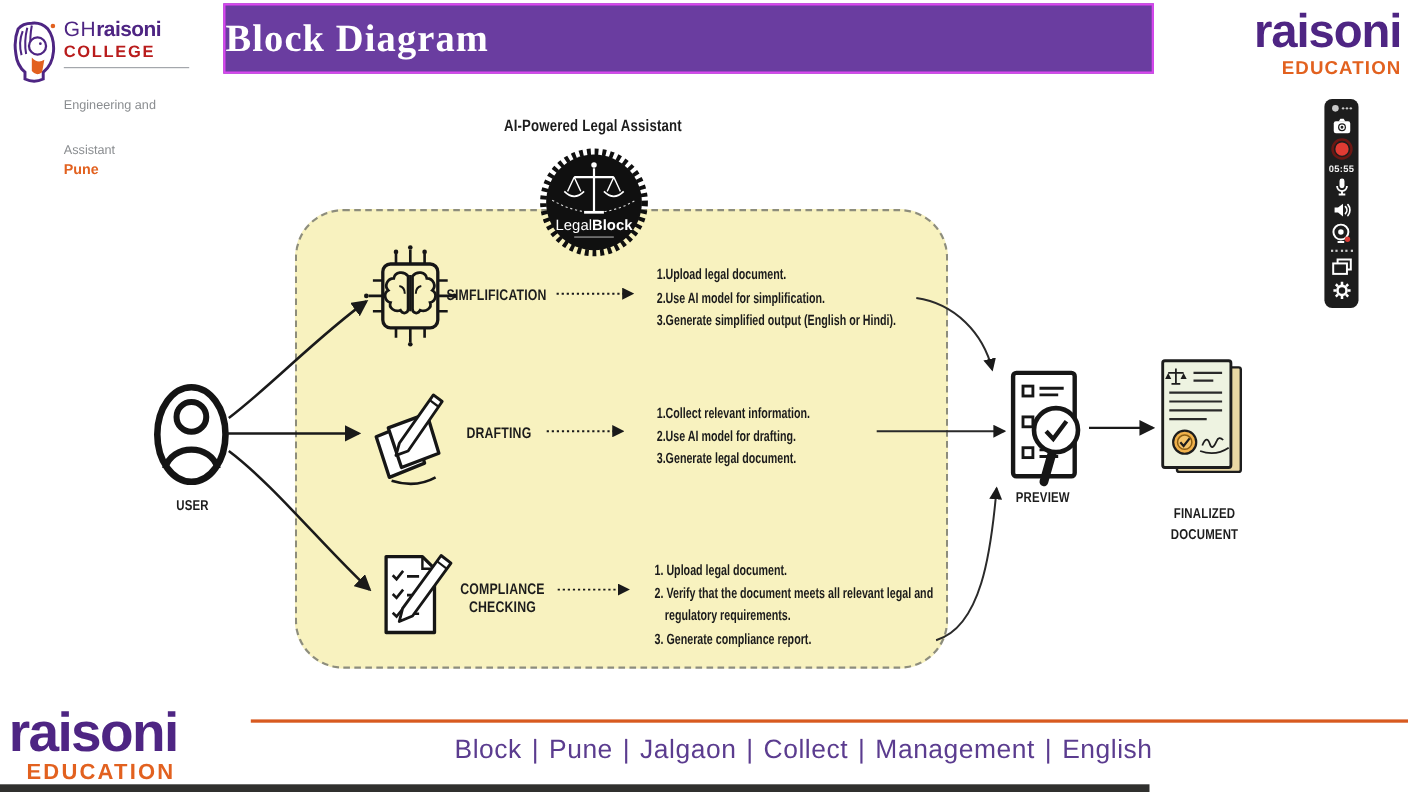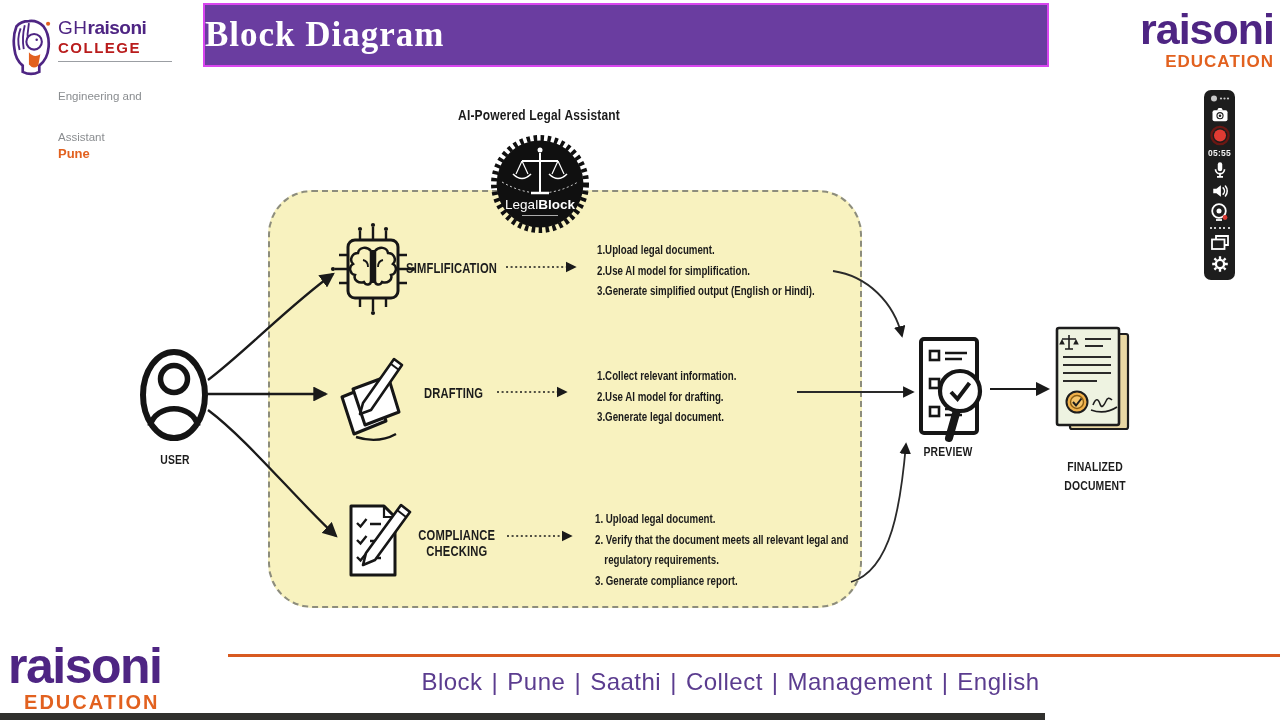--- a/index.html
+++ b/index.html
@@ -267,16 +267,16 @@
   </div>
 
   <div class="dlabel" style="left:908px;top:444px;width:100px;text-align:center;font-size:13px;">PREVIEW</div>
   <div class="dlabel wrap" style="left:1051px;top:458px;width:110px;text-align:center;font-size:13px;line-height:18.5px;">FINALIZED DOCUMENT</div>
 
   <div class="footer-brand">
     <div class="footer-raisoni">raisoni</div>
     <div class="footer-education">EDUCATION</div>
   </div>
   <div class="footer-line"></div>
-  <div class="footer-cities"><span>Block</span><span class="city-sep">|</span><span>Pune</span><span class="city-sep">|</span><span>Saathi</span><span class="city-sep">|</span><span>Collect</span><span class="city-sep">|</span><span>Management</span><span class="city-sep">|</span><span>English</span></div>
+  <div class="footer-cities"><span>Block</span><span class="city-sep">|</span><span>Pune</span><span class="city-sep">|</span><span>Jalgaon</span><span class="city-sep">|</span><span>Collect</span><span class="city-sep">|</span><span>Management</span><span class="city-sep">|</span><span>English</span></div>
   <div class="bottom-strip"></div>
 
 </div>
 
 </body></html>

